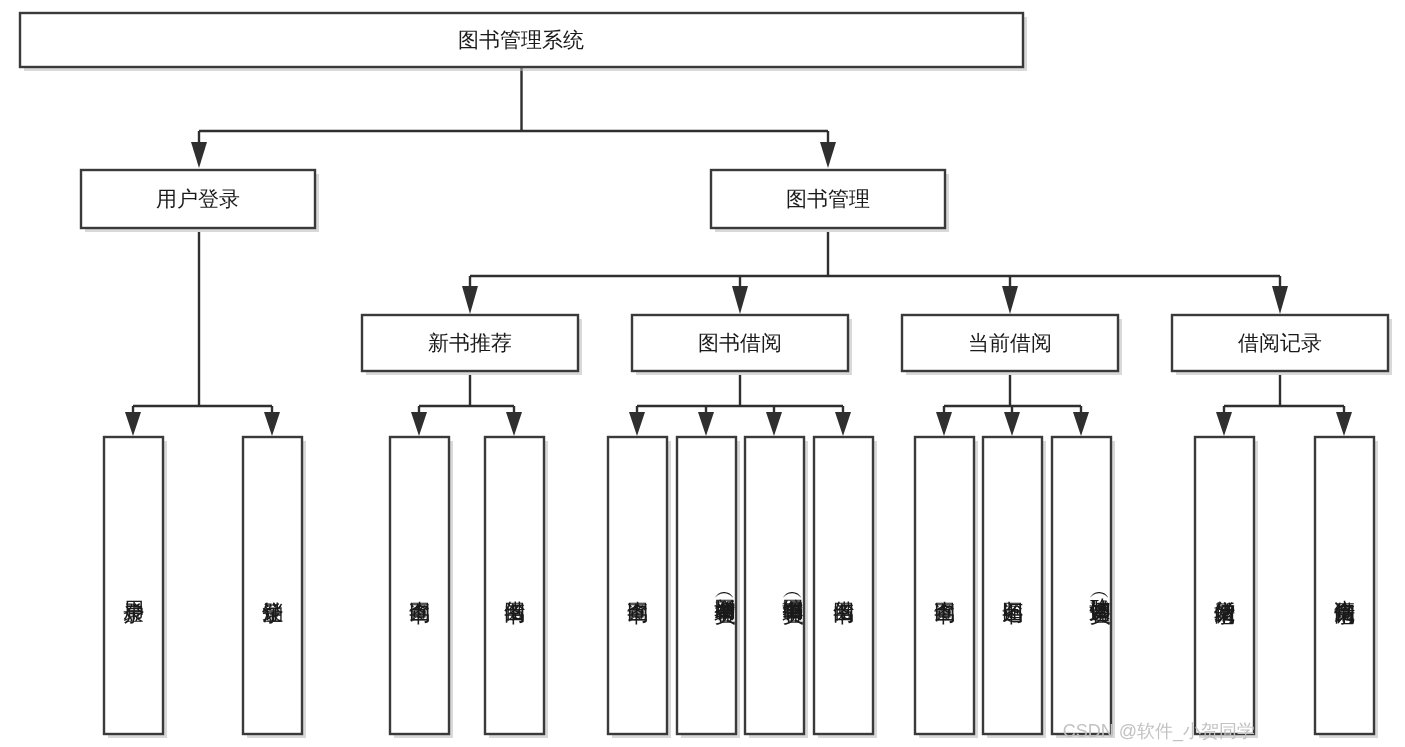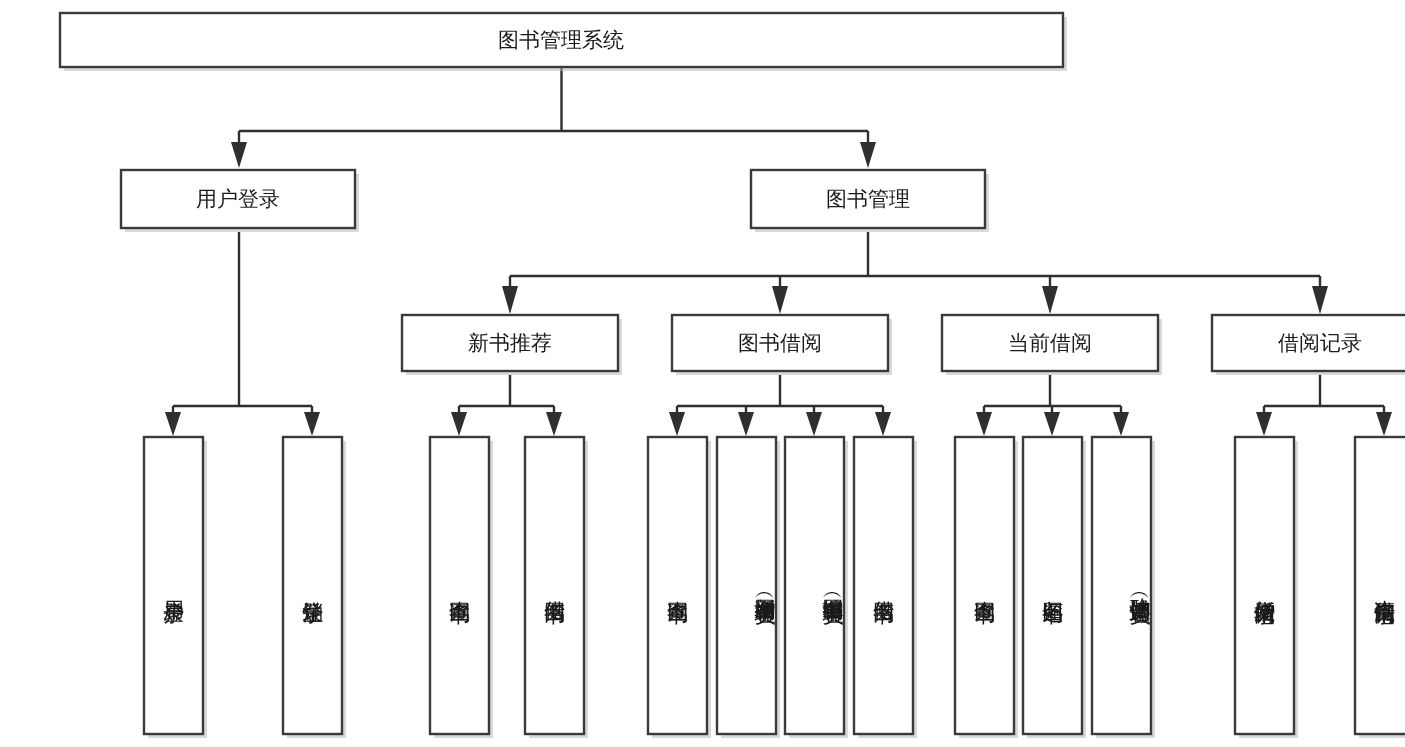--- a/index.html
+++ b/index.html
@@ -11,21 +11,20 @@
     width: 1405px;
     height: 747px;
     font-family: "Liberation Sans", "DejaVu Sans", sans-serif;
     overflow: hidden;
   }
   #diagram-root {
     position: relative;
     width: 1265px;
     height: 747px;
     background: #ffffff;
-    margin-left: 40px;
   }
   svg.diagram-canvas {
     position: absolute;
     left: 0;
     top: 0;
     width: 1405px;
     height: 747px;
     display: block;
   }
   .node-box {
@@ -279,14 +278,15 @@
   <div class="vert-label" style="left:745px; top:437px; width:59px; height:297px; align-items:flex-start;">编辑图书（管理员）</div>
   <div class="vert-label" style="left:814px; top:437px; width:59px; height:297px;">借阅图书</div>
 
   <div class="vert-label" style="left:915px; top:437px; width:59px; height:297px;">查询图书</div>
   <div class="vert-label" style="left:983px; top:437px; width:59px; height:297px;">归还图书</div>
   <div class="vert-label" style="left:1052px; top:437px; width:59px; height:297px; align-items:flex-start;">确认归还（管理员）</div>
 
   <div class="vert-label" style="left:1195px; top:437px; width:59px; height:297px;">新增借阅记录</div>
   <div class="vert-label" style="left:1315px; top:437px; width:59px; height:297px;">查询借阅记录</div>
 
+  <div class="watermark">CSDN @软件_小贺同学</div>
 
 </div>
 
 </body></html>

